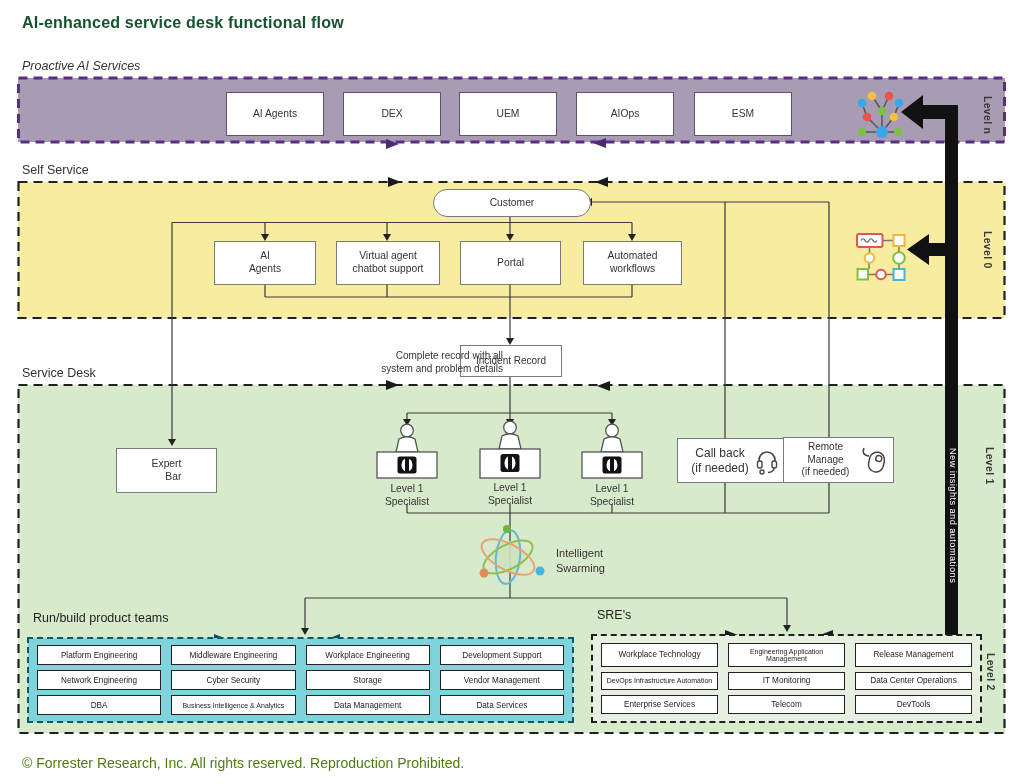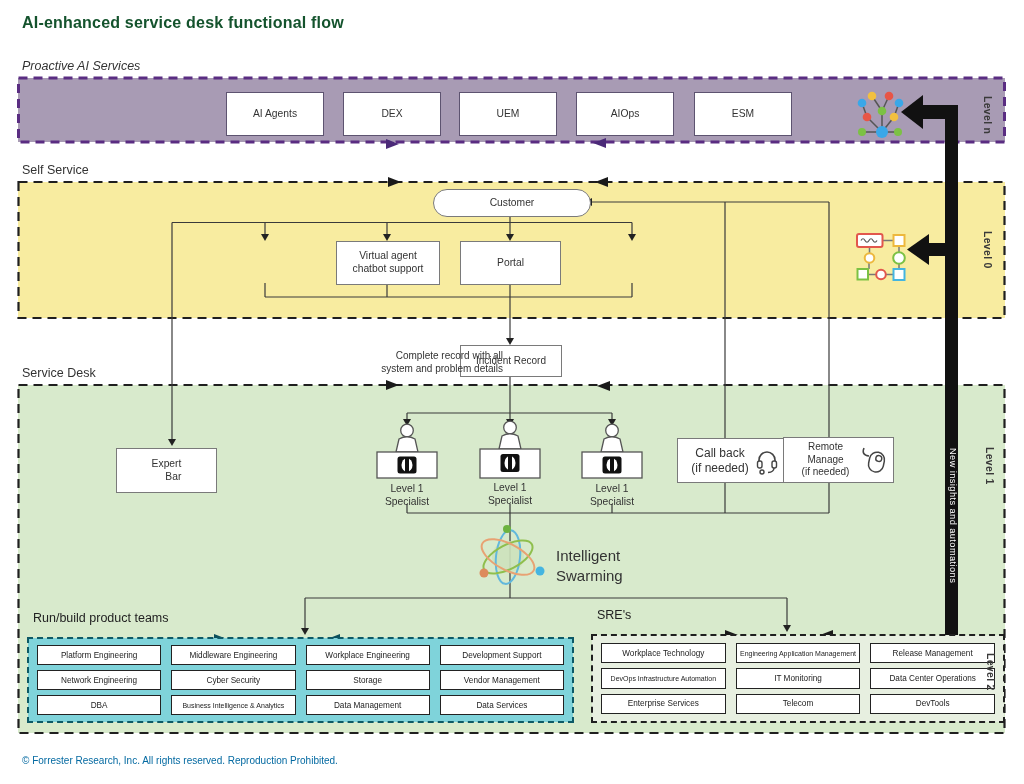--- a/index.html
+++ b/index.html
@@ -17,34 +17,34 @@
        font-size:10.3px;color:#333;line-height:1.25;white-space:pre-line;z-index:3;}
   .box.purpleb{border-color:#5d5370;}
   .pill{border-radius:14px;}
   .lvl{position:absolute;writing-mode:vertical-rl;font-size:10.5px;font-weight:bold;
        color:#3a3a3a;text-align:center;z-index:4;letter-spacing:.3px;}
   .overlay{position:absolute;left:0;top:0;z-index:2;}
   .annot{position:absolute;font-size:10px;color:#333;text-align:right;
          white-space:pre-line;line-height:1.3;z-index:3;}
   .spec-label{position:absolute;font-size:10.3px;color:#333;text-align:center;
               white-space:pre-line;line-height:1.3;z-index:3;}
-  .swarm-label{position:absolute;font-size:15px;color:#333;white-space:pre-line;
+  .swarm-label{position:absolute;font-size:11px;color:#333;white-space:pre-line;
                line-height:1.35;z-index:3;}
   .teambox{position:absolute;z-index:3;}
   .teambox .grid{position:absolute;display:grid;gap:5px 10px;}
   .cell{background:#fff;border:1.3px solid #222;display:flex;align-items:center;
         justify-content:center;text-align:center;font-size:8.2px;color:#222;
         overflow:hidden;}
   .cell.small{font-size:7px;}
   .teal{background:#7fd3da;}
   .srebg{background:#e7efe0;}
   .groupbox-label{position:absolute;font-size:12.5px;color:#222;z-index:3;}
   .bar-label{position:absolute;writing-mode:vertical-rl;color:#fff;font-size:9.3px;
              z-index:5;width:14px;text-align:center;letter-spacing:.4px;}
-  .footer{position:absolute;font-size:10px;color:#0369a1;}
+  .footer{position:absolute;font-size:14px;color:#4d7c0f;}
   .cbox{justify-content:space-between;padding:0 6px;}
   .cbox .t{flex:1;text-align:center;}
 </style>
 </head>
 <body>
 
 <div class="stage">
 
   <div class="abs title" style="left:22px;top:14px;">AI-enhanced service desk functional flow</div>
   <div class="abs band-label" style="left:22px;top:59px;font-style:italic;">Proactive AI Services</div>
@@ -212,23 +212,27 @@
     </g>
   </svg>
 
   <div class="box purpleb" style="left:226px;top:92px;width:96px;height:42px;">AI Agents</div>
   <div class="box purpleb" style="left:459px;top:92px;width:96px;height:42px;">UEM</div>
   <div class="box purpleb" style="left:343px;top:92px;width:96px;height:42px;">DEX</div>
   <div class="box purpleb" style="left:576px;top:92px;width:96px;height:42px;">AIOps</div>
   <div class="box purpleb" style="left:694px;top:92px;width:96px;height:42px;">ESM</div>
 
   <div class="box pill" style="left:433px;top:189px;width:156px;height:26px;">Customer</div>
+  <div class="box" style="left:214px;top:241px;width:100px;height:42px;">AI
+Agents</div>
   <div class="box" style="left:336px;top:241px;width:102px;height:42px;">Virtual agent
 chatbot support</div>
   <div class="box" style="left:460px;top:241px;width:99px;height:42px;">Portal</div>
+  <div class="box" style="left:583px;top:241px;width:97px;height:42px;">Automated
+workflows</div>
 
   <div class="box" style="left:460px;top:345px;width:100px;height:30px;font-size:10px;">Incident Record</div>
   <div class="annot" style="left:281px;top:349px;width:222px;">Complete record with all
 system and problem details</div>
 
   <div class="box" style="left:116px;top:448px;width:99px;height:43px;text-align:right;">Expert
 Bar</div>
 
   <div class="spec-label" style="left:372px;top:482px;width:70px;">Level 1
 Specialist</div>
@@ -274,21 +278,21 @@
       <div class="cell">Storage</div>
       <div class="cell">Vendor Management</div>
       <div class="cell">DBA</div>
       <div class="cell small">Business Intelligence &amp; Analytics</div>
       <div class="cell">Data Management</div>
       <div class="cell">Data Services</div>
     </div>
   </div>
 
   <div class="groupbox-label" style="left:597px;top:608px;">SRE's</div>
-  <div class="teambox srebg" style="left:592px;top:635px;width:389px;height:87px;outline:2px dashed #1f1f1f;outline-offset:-1px;padding-left:23px;">
+  <div class="teambox srebg" style="left:592px;top:635px;width:389px;height:87px;outline:2px dashed #1f1f1f;outline-offset:-1px;">
     <div class="grid" style="left:9px;top:8px;right:9px;bottom:8px;grid-template-columns:repeat(3,1fr);">
       <div class="cell">Workplace Technology</div>
       <div class="cell small">Engineering Application Management</div>
       <div class="cell">Release Management</div>
       <div class="cell small">DevOps Infrastructure Automation</div>
       <div class="cell">IT Monitoring</div>
       <div class="cell">Data Center Operations</div>
       <div class="cell">Enterprise Services</div>
       <div class="cell">Telecom</div>
       <div class="cell">DevTools</div>

